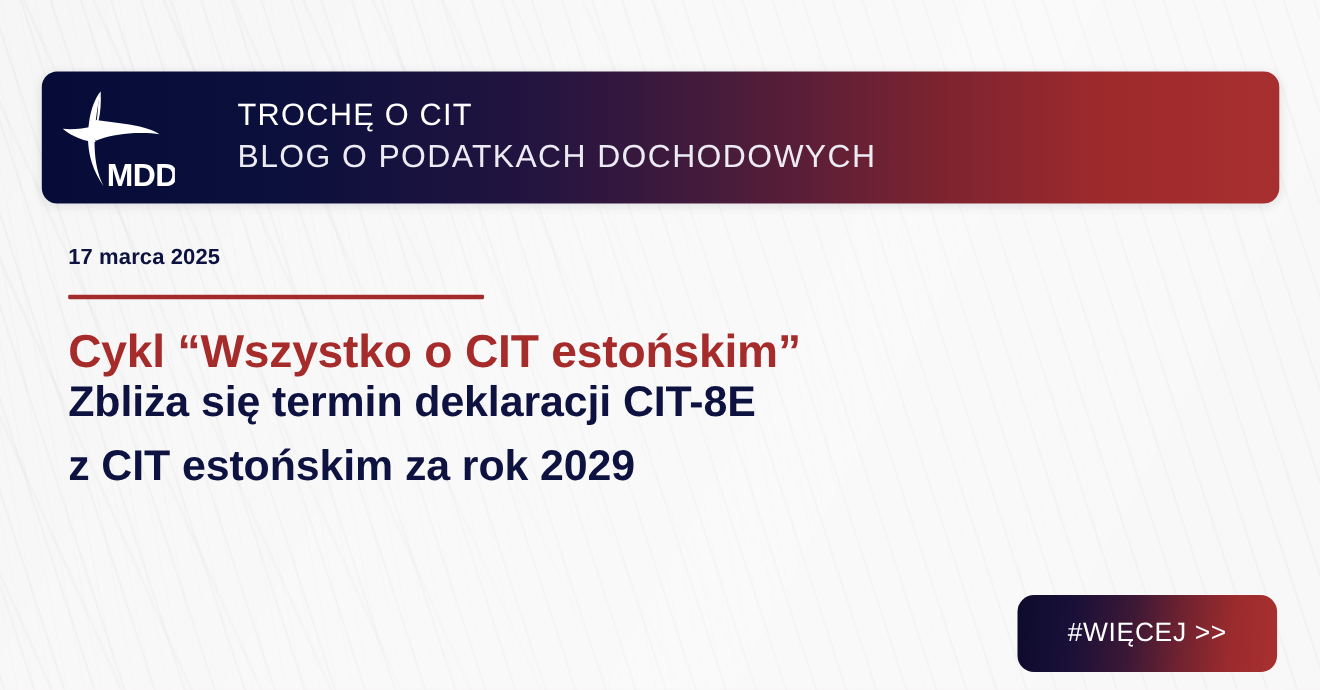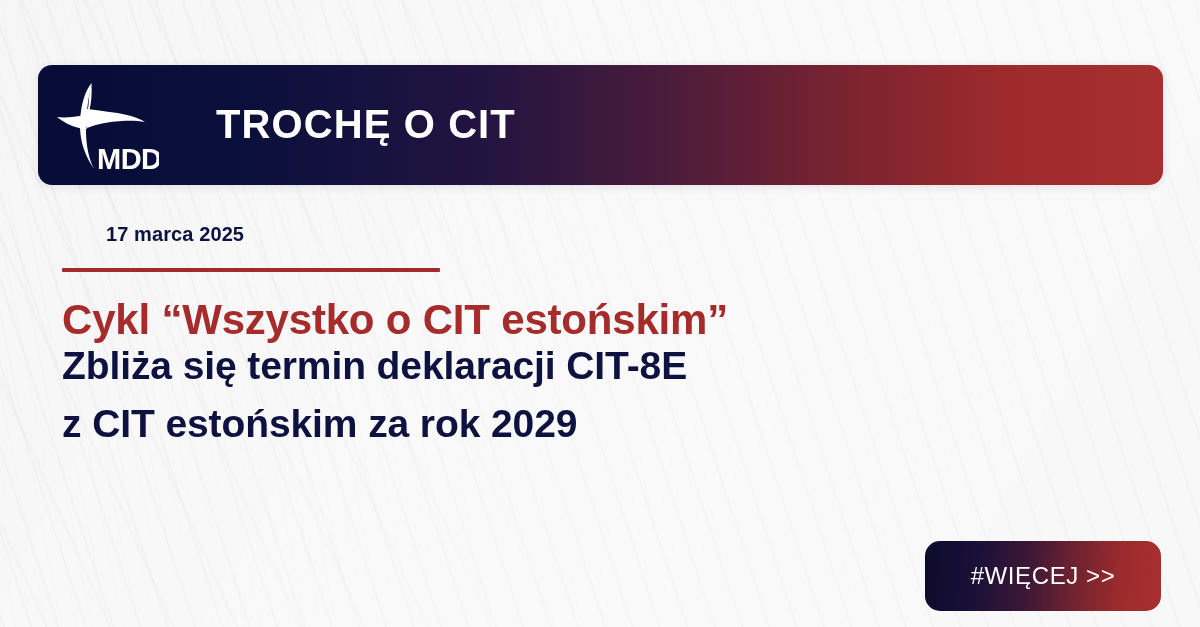--- a/index.html
+++ b/index.html
@@ -120,22 +120,22 @@
   }
 
   .banner-text {
     display: flex;
     flex-direction: column;
     justify-content: center;
     margin-left: 48px;
   }
   .banner-title {
     color: #ffffff;
-    font-size: 40px;
-    font-weight: 700;
+    font-size: 28px;
+    font-weight: 400;
     letter-spacing: 1.1px;
     line-height: 1.08;
     white-space: nowrap;
   }
   .banner-subtitle {
     color: #eceaf2;
     font-size: 29px;
     font-weight: 300;
     letter-spacing: 1.25px;
     line-height: 1.18;
@@ -149,21 +149,20 @@
     left: 62px;
     top: 224px;
     width: 1060px;
   }
   .article-date {
     color: #0d1240;
     font-size: 20px;
     font-weight: 700;
     letter-spacing: .1px;
     line-height: 1;
-    margin-left: 44px;
   }
   .rule {
     width: 378px;
     height: 4px;
     background: #a42b2b;
     margin-top: 24px;
     border-radius: 1px;
   }
   .series-title {
     color: #a62c2c;
@@ -241,20 +240,21 @@
         <path d="M38 42 C28 44 18 45 10 44 C16 49 24 53 32 55 C35 56 38 56.3 40 56 C38 52 37 47 38 42 Z" fill="#ffffff"></path>
 
         <path d="M44.5 10 C45 20 44.5 29 42.5 37 C41 43 39 48 37 52 C40 44 41.5 35 42 26 C42.3 20 43 14 44.5 10 Z" fill="#ffffff"></path>
 
         <text x="50" y="96" font-family="Liberation Sans, sans-serif" font-size="29" font-weight="700" fill="#ffffff" letter-spacing="-0.5">MDDP</text>
       </svg>
     </div>
 
     <div class="banner-text">
       <div class="banner-title">TROCHĘ O CIT</div>
+      <div class="banner-subtitle">BLOG O PODATKACH DOCHODOWYCH</div>
     </div>
 
   </div>
 
   <div class="article">
 
     <div class="article-date">17 marca 2025</div>
 
     <div class="rule"></div>
 

